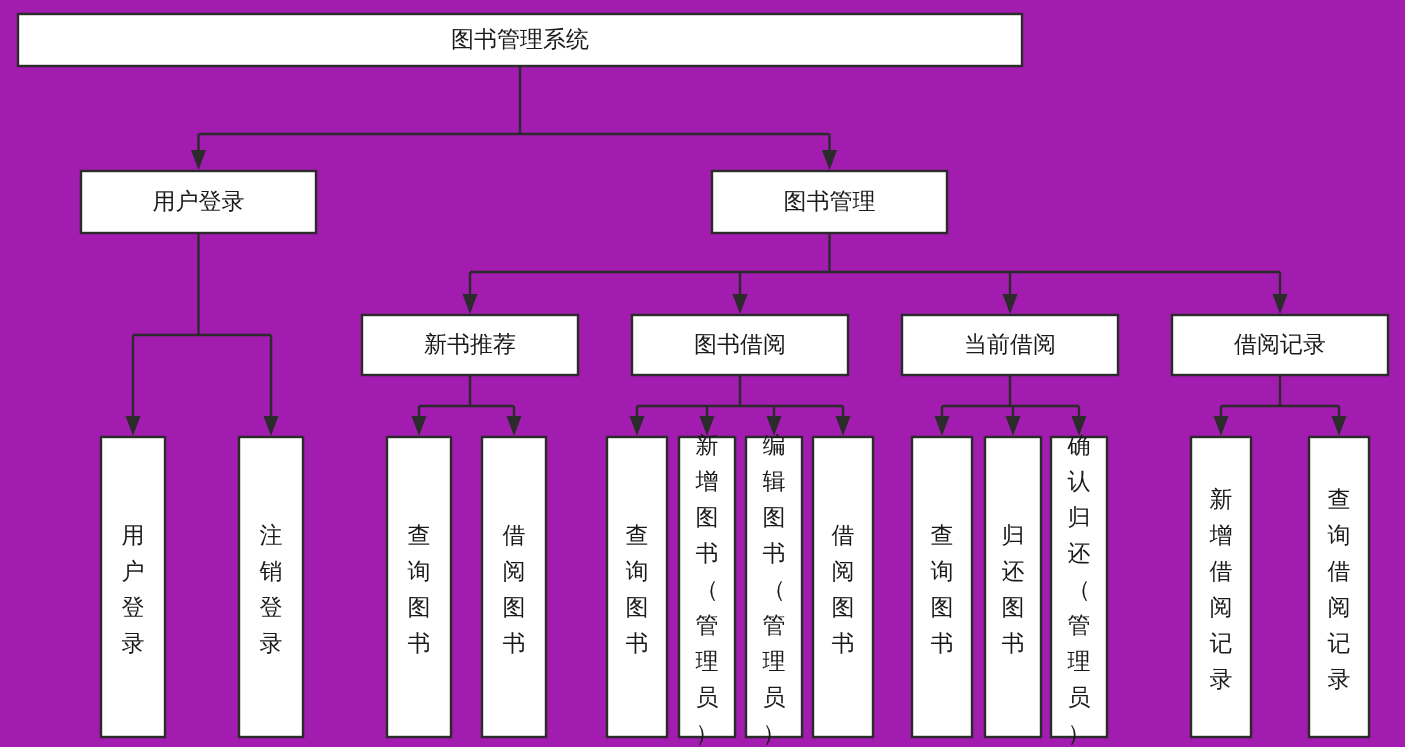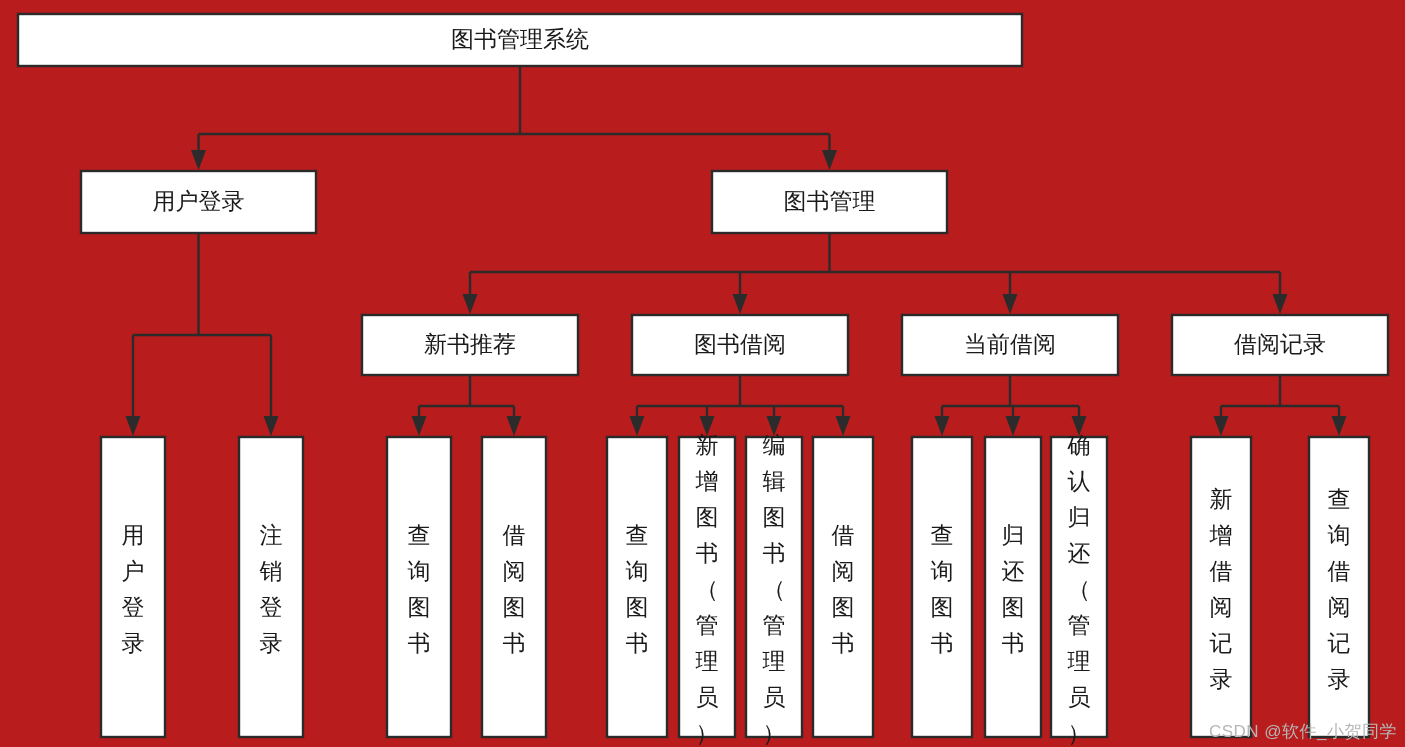--- a/index.html
+++ b/index.html
@@ -8,21 +8,21 @@
     padding: 0;
     background: #ffffff;
   }
   body {
     font-family: "Liberation Sans", "DejaVu Sans", sans-serif;
   }
   #diagram-root {
     position: relative;
     width: 1405px;
     height: 747px;
-    background: #b91c1c;
+    background: #a21caf;
     overflow: hidden;
   }
   svg.flow-svg {
     position: absolute;
     left: 0;
     top: 0;
     width: 1405px;
     height: 747px;
     display: block;
   }
@@ -203,15 +203,14 @@
           <rect class="node-box" x="1191" y="437" width="60" height="300"></rect>
           <text class="node-label-v" x="1221" y="507.08"><tspan x="1221" dy="0">新</tspan><tspan x="1221" dy="36">增</tspan><tspan x="1221" dy="36">借</tspan><tspan x="1221" dy="36">阅</tspan><tspan x="1221" dy="36">记</tspan><tspan x="1221" dy="36">录</tspan></text>
         </g>
         <g>
           <rect class="node-box" x="1309" y="437" width="60" height="300"></rect>
           <text class="node-label-v" x="1339" y="507.08"><tspan x="1339" dy="0">查</tspan><tspan x="1339" dy="36">询</tspan><tspan x="1339" dy="36">借</tspan><tspan x="1339" dy="36">阅</tspan><tspan x="1339" dy="36">记</tspan><tspan x="1339" dy="36">录</tspan></text>
         </g>
       </g>
   </svg>
 
-  <div class="watermark-text">CSDN @软件_小贺同学</div>
 
 </div>
 
 </body></html>

